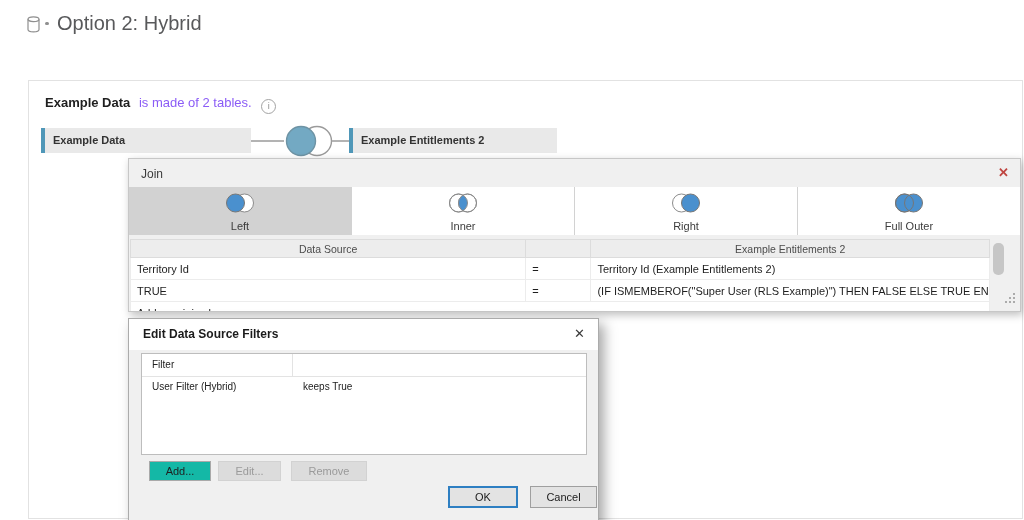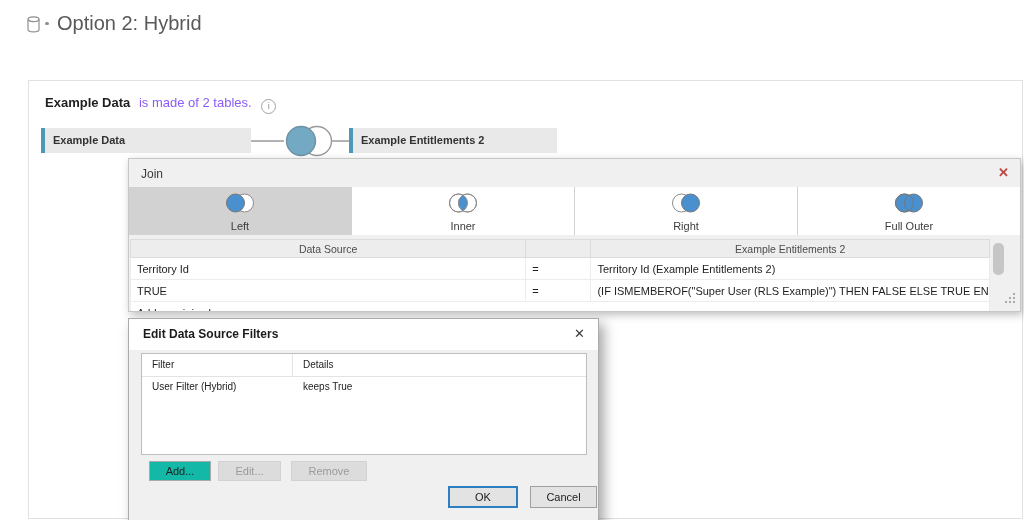--- a/index.html
+++ b/index.html
@@ -205,21 +205,20 @@
   </div>
 
   <div class="filter-dialog">
     <div class="fd-titlebar">
       <span class="fd-title">Edit Data Source Filters</span>
       <span class="fd-close">✕</span>
     </div>
     <div class="fd-list">
       <div class="fd-row fd-head">
         <span class="fd-col1">Filter</span>
-        <span class="fd-col2">Details</span>
       </div>
       <div class="fd-row fd-item">
         <span class="fd-col1">User Filter (Hybrid)</span>
         <span class="fd-col2">keeps True</span>
       </div>
     </div>
     <div class="btn btn-add">Add...</div>
     <div class="btn btn-edit btn-disabled">Edit...</div>
     <div class="btn btn-remove btn-disabled">Remove</div>
     <div class="btn btn-ok">OK</div>

